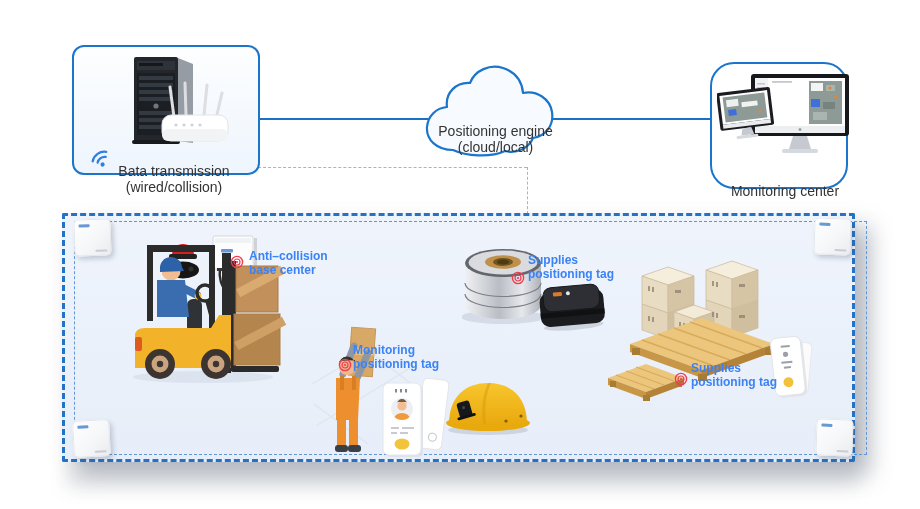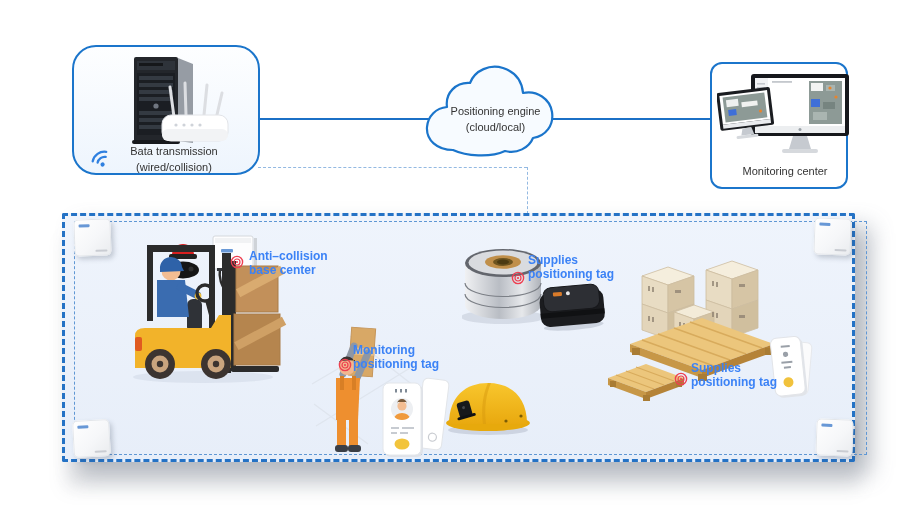--- a/index.html
+++ b/index.html
@@ -1,26 +1,26 @@
 <!DOCTYPE html>
 <html><head>
 <meta charset="utf-8">
 <style>
   html,body{margin:0;padding:0;background:#fff;}
   .canvas{position:relative;width:920px;height:509px;background:#ffffff;overflow:hidden;
           font-family:"Liberation Sans", sans-serif;}
   .abs{position:absolute;}
 
   
-  .node-box{border:2px solid #1b75cb;border-radius:24px;box-sizing:border-box;}
+  .node-box{border:2px solid #1b75cb;border-radius:12px;box-sizing:border-box;}
   .box-transmission{left:72px;top:45px;width:188px;height:130px;
       background:linear-gradient(180deg,#fdfeff 0%,#eef5fd 100%);z-index:5;}
   .box-monitoring{left:710px;top:62px;width:138px;height:127px;background:#ffffff;
-      border-radius:12px;z-index:5;}
-  .caption{color:#333;font-size:11px;line-height:16px;text-align:center;}
+      border-radius:24px;z-index:5;}
+  .caption{color:#333;font-size:14px;line-height:16px;text-align:center;margin-top:20px;}
 
   
   .link-line{left:260px;top:118px;width:450px;height:2px;background:#1b70c6;z-index:1;}
 
   
   .dash-h{left:258px;top:167px;width:269px;height:0;border-top:1.5px dashed #93b9e2;z-index:1;}
   .dash-v{left:527px;top:167px;width:0;height:47px;border-left:1.5px dashed #93b9e2;z-index:1;}
 
   
   .cloud-wrap{left:418px;top:62px;width:158px;height:106px;z-index:6;}

